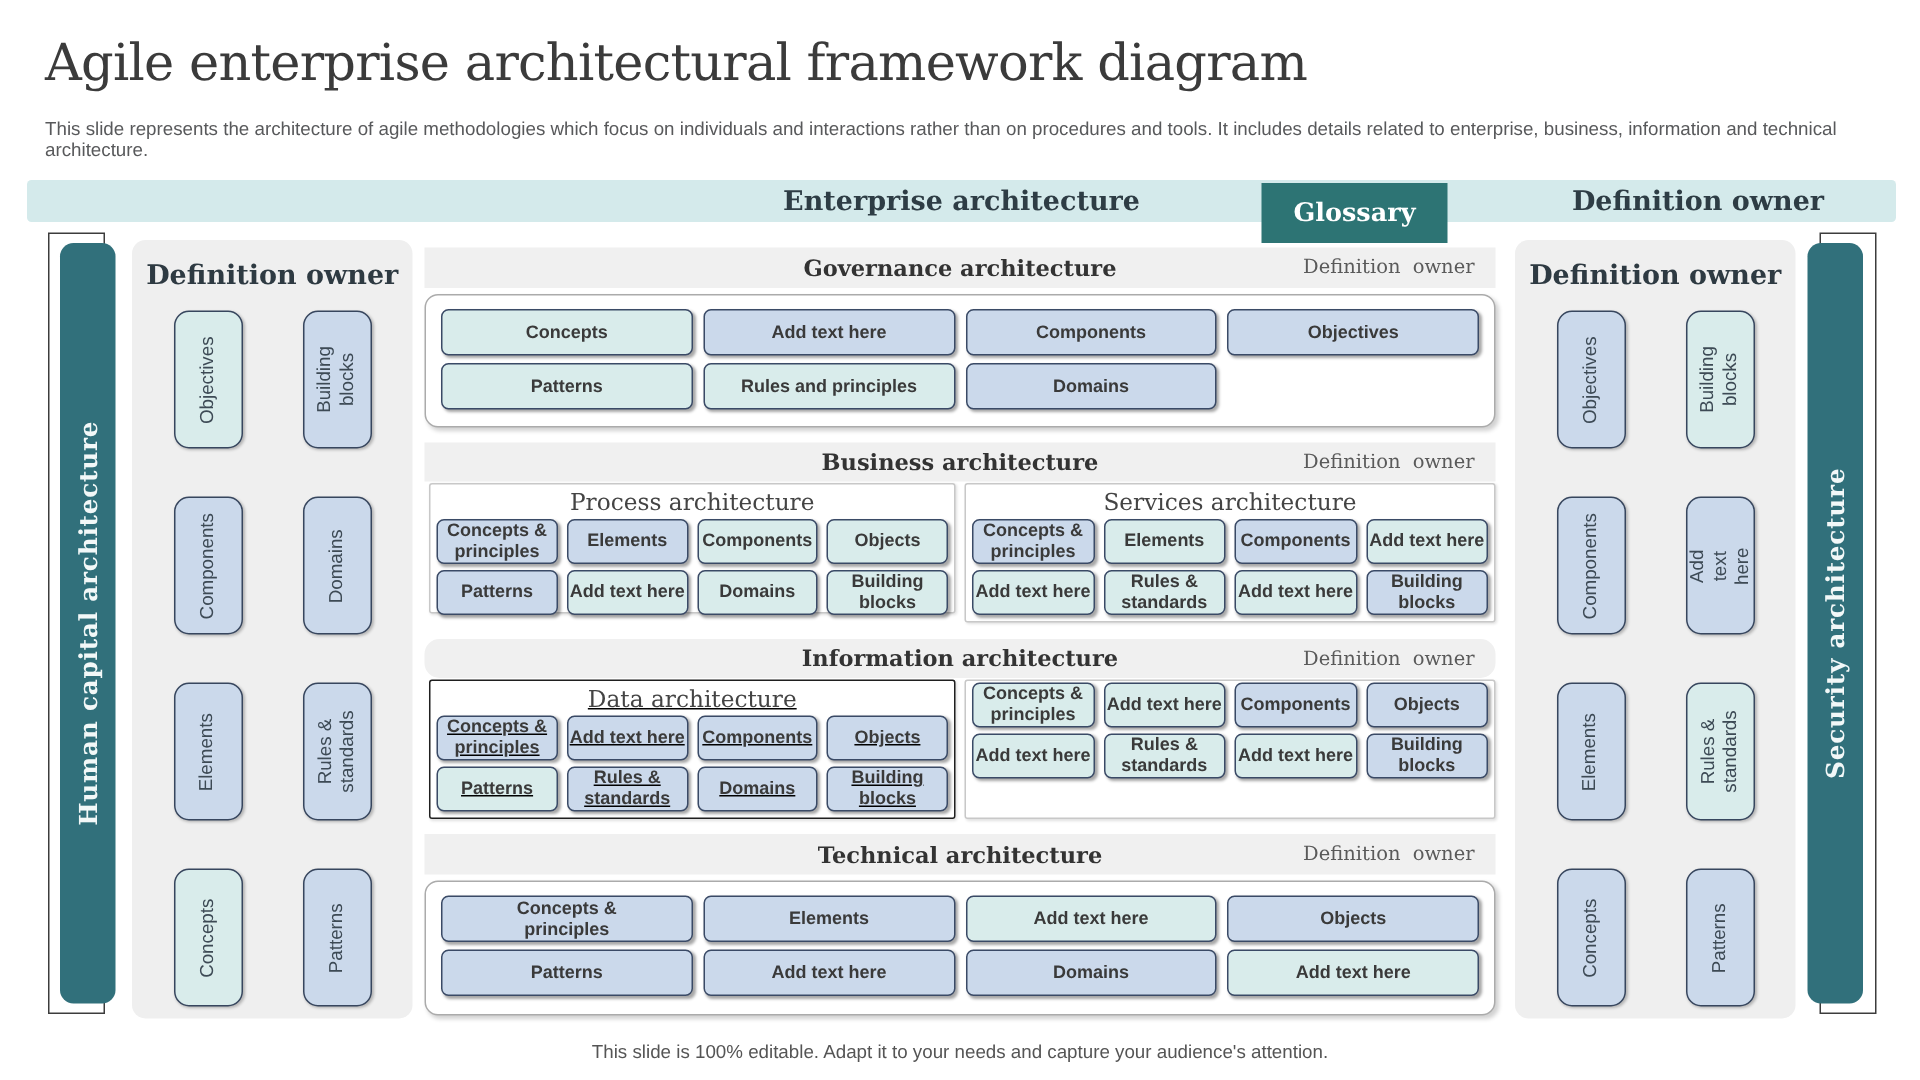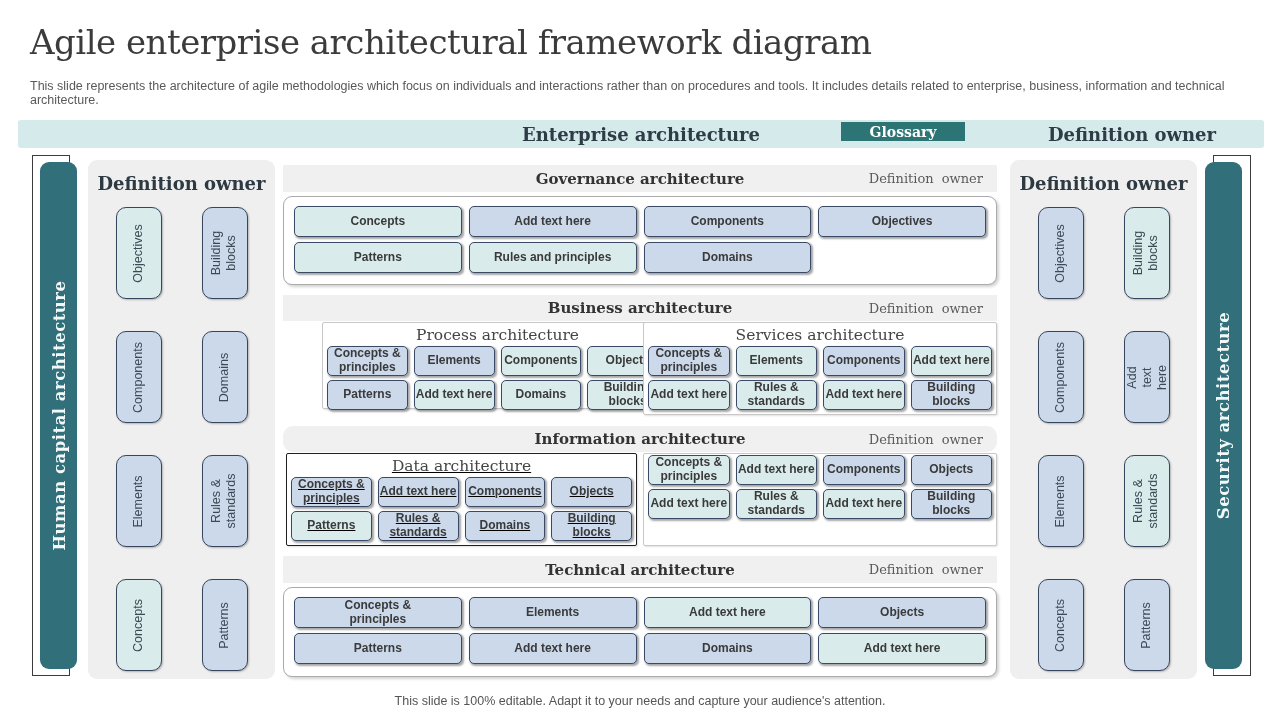--- a/index.html
+++ b/index.html
@@ -6,23 +6,23 @@
   html,body { width:1280px; height:720px; }
   body { font-family:"Liberation Sans", sans-serif; background:#ffffff; position:relative; overflow:hidden; }
 
   .page-title { position:absolute; left:30px; top:22px; font-family:"DejaVu Serif", serif; font-weight:400;
                 font-size:34px; color:#3b3b3b; letter-spacing:-0.5px; }
   .page-subtitle { position:absolute; left:30px; top:79px; font-size:12.5px; color:#58595b; }
 
   .banner { position:absolute; left:18px; top:120px; width:1246px; height:28px; background:#D4EAEB; border-radius:3px; }
   .banner-title { position:absolute; left:0; right:0; top:0; bottom:0; display:flex; align-items:center; justify-content:center;
                   font-family:"DejaVu Serif", serif; font-weight:bold; font-size:18px; color:#2e3d45;text-align:right; }
-  .glossary-btn { position:absolute; left:823px; top:2px; width:124px; height:19px; background:#2D7474; border:none;
+  .glossary-btn { position:absolute; left:823px; top:2px; width:124px; height:40px; background:#2D7474; border:none;
                   display:flex; align-items:center; justify-content:center; font-family:"DejaVu Serif", serif;
-                  font-weight:bold; font-size:14px; color:#ffffff; cursor:pointer; }
+                  font-weight:bold; font-size:17px; color:#ffffff; cursor:pointer; }
   .banner-owner { position:absolute; left:994px; top:0; bottom:0; width:240px; display:flex; align-items:center;
                   justify-content:center; font-family:"DejaVu Serif", serif; font-weight:bold; font-size:18px; color:#2e3d45; }
 
   .rail-outline { position:absolute; top:155px; width:38px; height:521px; border:1px solid #3c3c3c; background:#ffffff; }
   .rail-outline.left  { left:32px; }
   .rail-outline.right { left:1213px; }
   .rail { position:absolute; top:162px; width:37px; height:507px; background:#31707B; border-radius:9px;
           display:flex; align-items:center; justify-content:center; }
   .rail.left  { left:40px; }
   .rail.right { left:1205px; }
@@ -159,21 +159,21 @@
       <div class="cell" data-variant="cyan">Patterns</div>
       <div class="cell" data-variant="cyan">Rules and principles</div>
       <div class="cell" data-variant="blue">Domains</div>
     </div>
   </div>
 
   <div class="sec-header" style="top:295px;height:26px;">
     <span class="sec-title">Business architecture</span>
     <span class="sec-owner">Definition owner</span>
   </div>
-  <div class="subpanel" style="top:322px;left:3px;width:351px;height:87px;margin-left:36px;">
+  <div class="subpanel" style="top:322px;left:3px;width:351px;height:87px;">
     <div class="sub-title">Process architecture</div>
     <div class="cells-4">
       <div class="cell" data-variant="blue">Concepts &amp; principles</div>
       <div class="cell" data-variant="blue">Elements</div>
       <div class="cell" data-variant="cyan">Components</div>
       <div class="cell" data-variant="cyan">Objects</div>
       <div class="cell" data-variant="blue">Patterns</div>
       <div class="cell" data-variant="cyan">Add text here</div>
       <div class="cell" data-variant="cyan">Domains</div>
       <div class="cell" data-variant="cyan">Building blocks</div>

